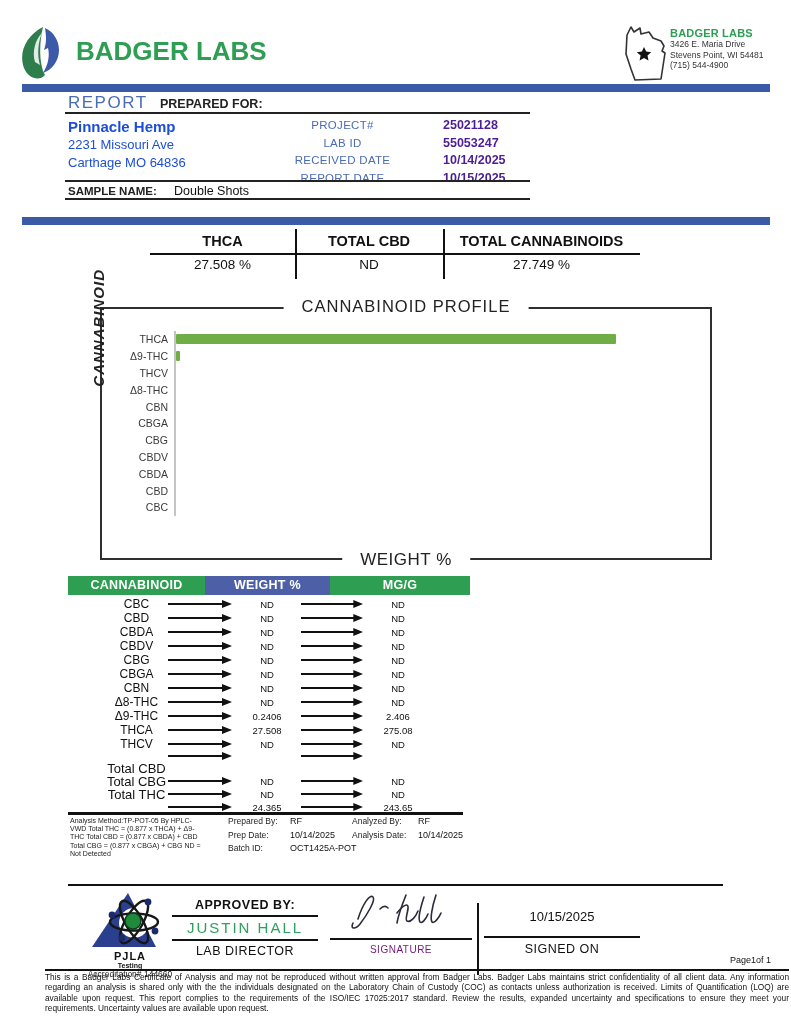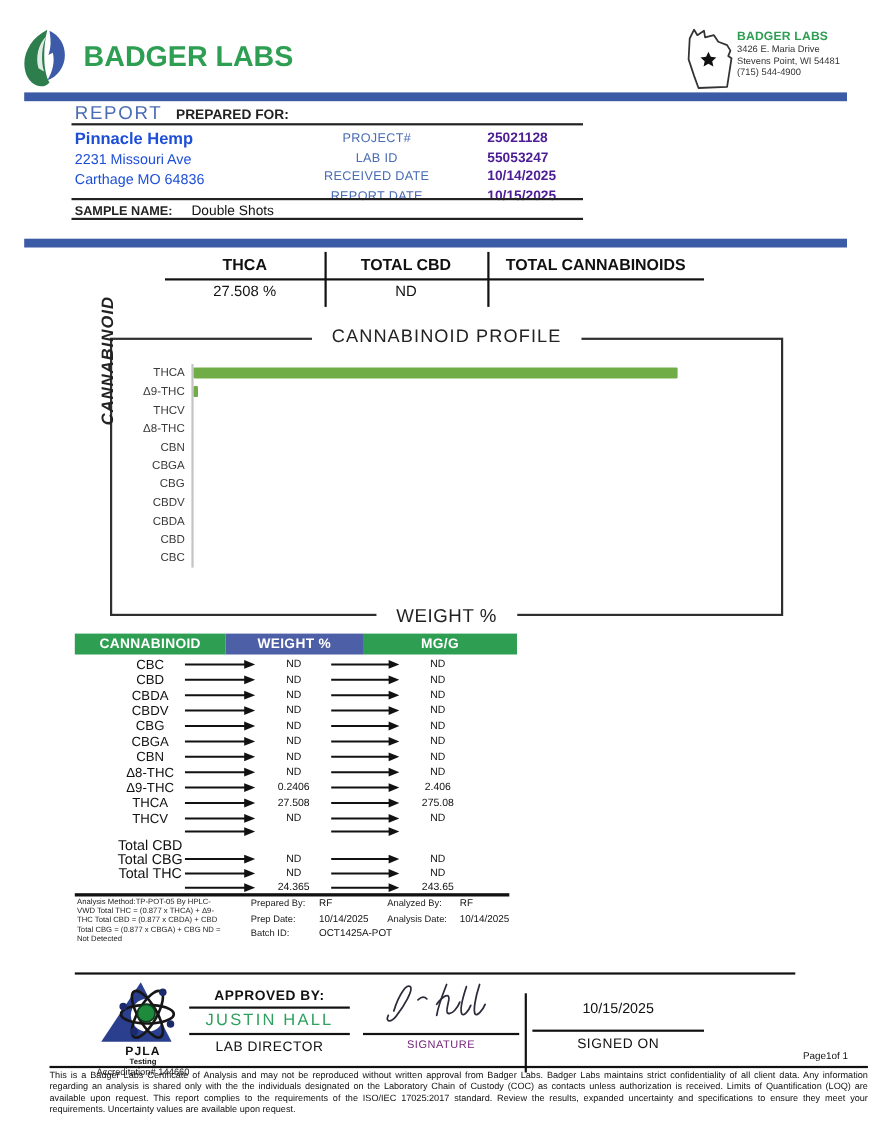--- a/index.html
+++ b/index.html
@@ -175,20 +175,21 @@
         <div class="scol">
           <div class="slabel">THCA</div>
           <div class="svalue">27.508 %</div>
         </div>
         <div class="scol">
           <div class="slabel">TOTAL CBD</div>
           <div class="svalue">ND</div>
         </div>
         <div class="scol">
           <div class="slabel">TOTAL CANNABINOIDS</div>
+          <div class="svalue">27.749 %</div>
         </div>
       </div>
     <div class="sum-line"></div>
     <div class="sum-div" style="left:145px"></div>
     <div class="sum-div" style="left:293px"></div>
   </div>
 
   <div class="abs chart-box">
     <div class="chart-title">CANNABINOID PROFILE</div>
     <div class="chart-ylabel">CANNABINOID</div>

